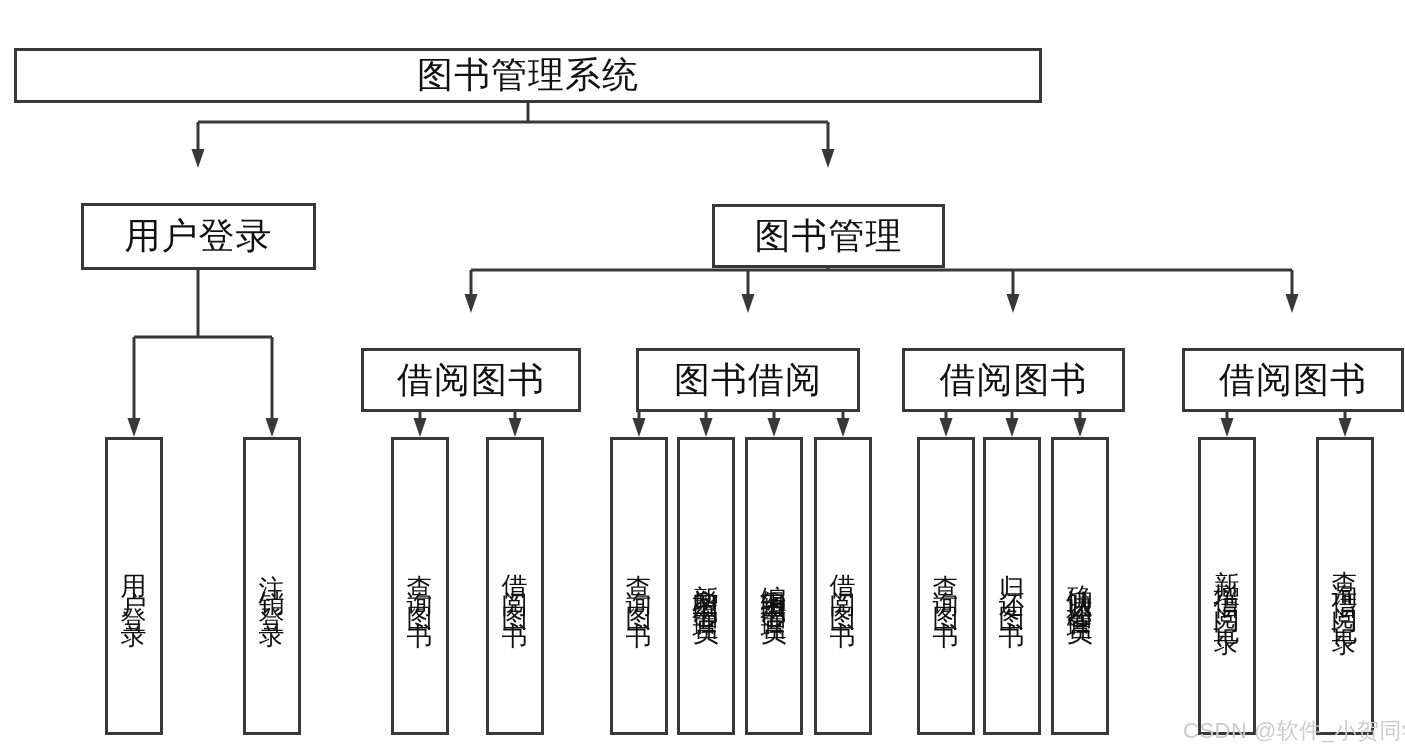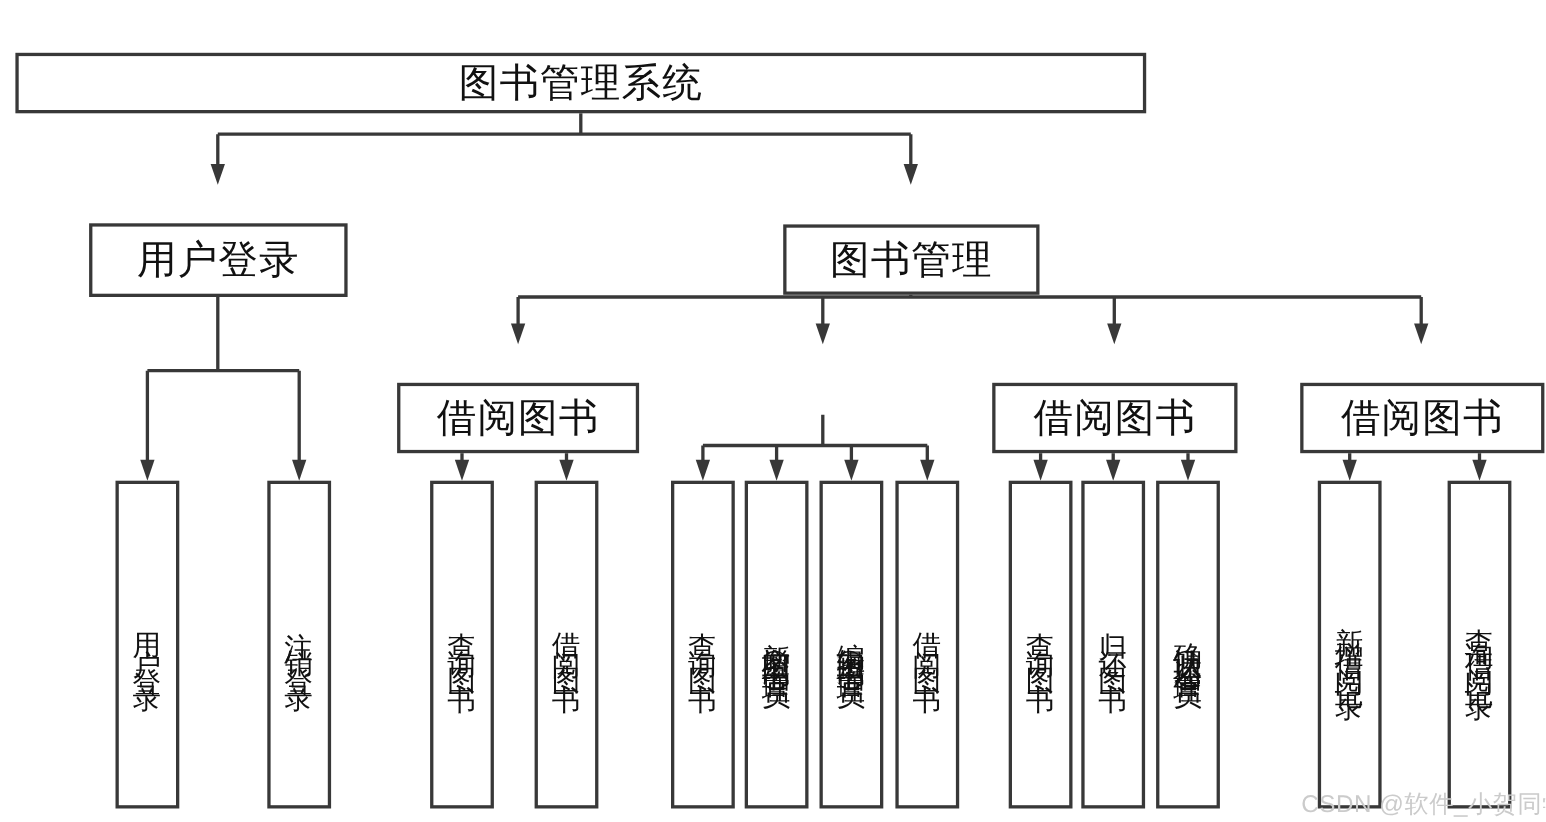--- a/index.html
+++ b/index.html
@@ -102,20 +102,21 @@
       <polygon points="1338.5,418 1351.5,418 1345,437" fill="currentColor" stroke="none"></polygon>
     </g>
   </svg>
 
   <div class="node h" style="left:14px; top:13px; width:1028px; height:55px;">图书管理系统</div>
 
   <div class="node h" style="left:81px; top:168px; width:235px; height:67px;">用户登录</div>
   <div class="node h" style="left:712px; top:169px; width:233px; height:64px;">图书管理</div>
 
   <div class="node h" style="left:361px; top:313px; width:220px; height:64px;">借阅图书</div>
+  <div class="node h" style="left:636px; top:313px; width:224px; height:64px;">图书借阅</div>
   <div class="node h" style="left:902px; top:313px; width:223px; height:64px;">借阅图书</div>
   <div class="node h" style="left:1182px; top:313px; width:222px; height:64px;">借阅图书</div>
 
   <div class="node v" style="left:105px; top:437px; width:58px; height:298px;">
     <span class="v-text" style="letter-spacing: 16px;">用户登录</span>
   </div>
   <div class="node v" style="left:243px; top:437px; width:58px; height:298px;">
     <span class="v-text" style="letter-spacing: 16px;">注销登录</span>
   </div>
 

